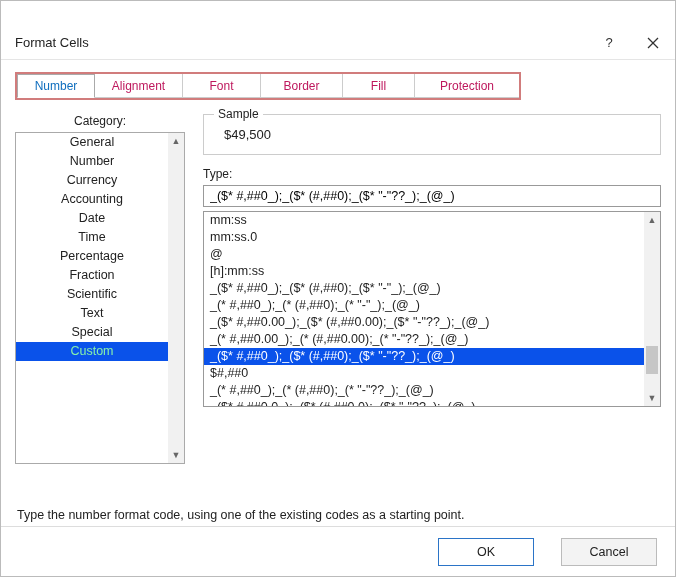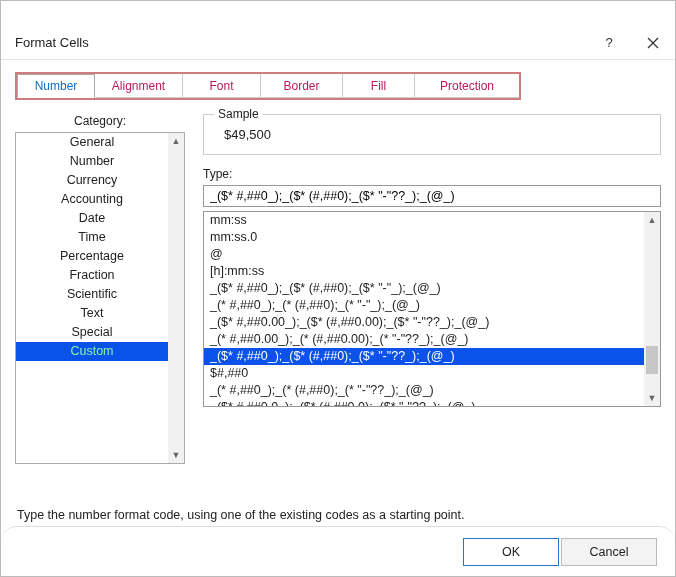--- a/index.html
+++ b/index.html
@@ -178,24 +178,23 @@
     font-size: 12.5px;
     padding-left: 2px;
   }
 
   .footer {
     height: 56px;
     border-top: 1px solid #ddd;
     display: flex;
     justify-content: flex-end;
     align-items: center;
-    gap: 2px;
+    gap: 27px;
     padding: 0 18px;
     background: #fff;
-    border-radius: 16px;
   }
   .btn {
     min-width: 96px;
     height: 28px;
     border: 1px solid #bbb;
     background: #f3f3f3;
     font-size: 12.5px;
     display:flex; align-items:center; justify-content:center;
     cursor:pointer;
   }

